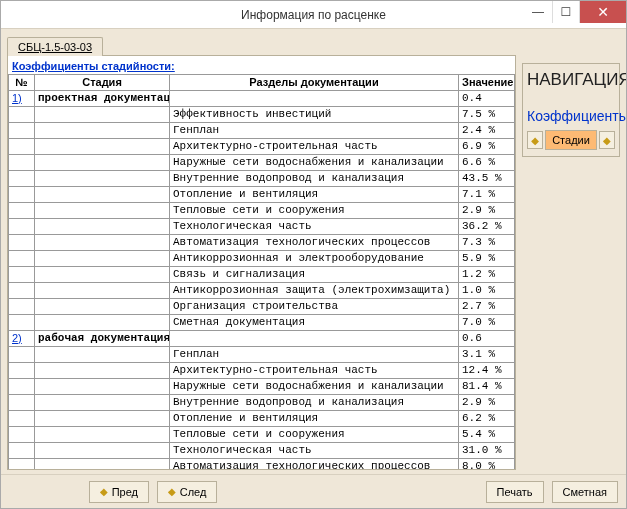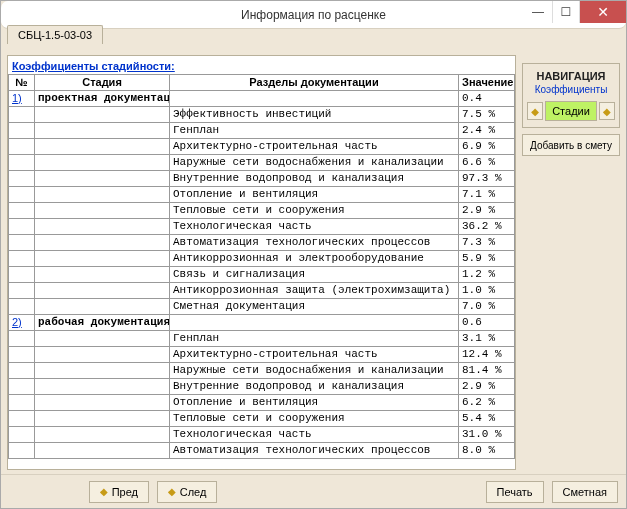--- a/index.html
+++ b/index.html
@@ -1,47 +1,47 @@
 <!DOCTYPE html>
 <html><head>
 <meta charset="utf-8">
 <style>
   * { box-sizing: border-box; }
   html, body { margin:0; padding:0; font-family: "Segoe UI", Tahoma, sans-serif; font-size:11px; background:#fff; }
   .window { width:627px; height:509px; background:#efe7d8; border:1px solid #aaa; box-shadow:2px 2px 6px rgba(0,0,0,.3); position:relative; display:flex; flex-direction:column; }
-  .titlebar { height:28px; background:#fff; display:flex; align-items:center; justify-content:center; position:relative; border-bottom:1px solid #d8d0c0;border-radius:7px; }
+  .titlebar { height:28px; background:#fff; display:flex; align-items:center; justify-content:center; position:relative; border-bottom:1px solid #d8d0c0; }
   .titlebar-text { color:#333; font-size:12px; }
   .titlebar-btns { position:absolute; right:0; top:0; display:flex; height:22px; }
   .tbtn { width:28px; height:22px; display:flex; align-items:center; justify-content:center; font-size:12px; color:#444; cursor:pointer; }
   .tbtn.close { background:#c8504f; color:#fff; width:46px; font-size:14px; }
   .tbtn.max { border-left:1px solid #ddd; border-right:1px solid #ddd; }
-  .tab-row { height:26px; background:#efe7d8; padding:4px 6px 12px 6px; display:flex; align-items:flex-end; }
+  .tab-row { height:26px; background:#efe7d8; padding:4px 6px 0 6px; display:flex; align-items:flex-end;text-decoration:underline; }
   .tab { background:#efe7d8; border:1px solid #b8b09a; border-bottom:none; padding:3px 10px; font-size:11px; border-radius:2px 2px 0 0; position:relative; top:1px; }
   .content-row { flex:1; display:flex; overflow:hidden; padding:0 6px 4px 6px; gap:6px; }
   .main-panel { flex:1; background:#fff; border:1px solid #b8b09a; display:flex; flex-direction:column; overflow:hidden; }
   .link-hdr { color:#0033cc; text-decoration:underline; font-weight:bold; font-size:11px; padding:4px 4px 2px 4px; cursor:pointer; }
   .table-wrap { flex:1; overflow:auto; }
   table.grid { width:100%; border-collapse:collapse; table-layout:fixed; }
   table.grid th, table.grid td { border:1px solid #999; padding:1px 3px; font-size:11px; height:15px; line-height:13px; vertical-align:middle; overflow:hidden; white-space:nowrap; text-overflow:clip; }
   table.grid th { font-weight:bold; text-align:center; background:#fff; }
   .col-no { width:26px; }
   .col-stage { width:135px; }
   .col-val { width:56px; }
   .no-link { color:#0033cc; text-decoration:underline; cursor:pointer; }
   .stage-bold { font-weight:bold; font-family:"Courier New",monospace; }
   td.section { font-family:"Courier New",monospace; font-size:11px; }
   td.val { font-family:"Courier New",monospace; }
   td.val-bold { font-weight:normal; }
   .side-panel { width:98px; display:flex; flex-direction:column; gap:6px; padding-top:8px; }
   .nav-box { background:#efe7d8; border:1px solid #b8b09a; padding:6px 4px; text-align:center; }
-  .nav-title { font-size:11px; margin-bottom:2px; color:#222;font-weight:bold; }
-  .nav-link { color:#0033cc; font-size:10px; cursor:pointer; display:block; margin-bottom:6px; }
+  .nav-title { font-size:17px; margin-bottom:18px; color:#222; }
+  .nav-link { color:#0033cc; font-size:14px; cursor:pointer; display:block; margin-bottom:6px; }
   .nav-btn-row { display:flex; align-items:center; justify-content:center; gap:2px; }
   .mini-btn { width:16px; height:18px; border:1px solid #b8b09a; background:#f5efe0; display:flex; align-items:center; justify-content:center; font-size:10px; color:#c79b16; cursor:pointer; }
-  .stage-btn { height:20px; border:1px solid #b8b09a; background:#bef264; padding:0 6px; font-size:11px; cursor:pointer; }
+  .stage-btn { height:20px; border:1px solid #b8b09a; background:#fdba74; padding:0 6px; font-size:11px; cursor:pointer; }
   .add-btn { height:22px; border:1px solid #b8b09a; background:#f5efe0; font-size:10px; cursor:pointer; }
   .bottom-bar { height:34px; display:flex; align-items:center; padding:0 8px; gap:8px; background:#efe7d8; border-top:1px solid #d8d0c0; }
   .nav-btns { display:flex; gap:8px; margin-left:80px; }
   .btn { height:22px; border:1px solid #b8b09a; background:#f5efe0; padding:0 10px; font-size:11px; cursor:pointer; display:flex; align-items:center; gap:4px; }
   .diamond { color:#c79b16; font-size:10px; }
   .spacer { flex:1; }
 </style>
 </head>
 <body>
 
@@ -108,21 +108,21 @@
               <tr>
                 <td></td>
                 <td></td>
                 <td class="section">Наружные сети водоснабжения и канализации</td>
                 <td class="val">6.6 %</td>
               </tr>
               <tr>
                 <td></td>
                 <td></td>
                 <td class="section">Внутренние водопровод и канализация</td>
-                <td class="val">97.3 %</td>
+                <td class="val">43.5 %</td>
               </tr>
               <tr>
                 <td></td>
                 <td></td>
                 <td class="section">Отопление и вентиляция</td>
                 <td class="val">7.1 %</td>
               </tr>
               <tr>
                 <td></td>
                 <td></td>
@@ -151,20 +151,26 @@
                 <td></td>
                 <td></td>
                 <td class="section">Связь и сигнализация</td>
                 <td class="val">1.2 %</td>
               </tr>
               <tr>
                 <td></td>
                 <td></td>
                 <td class="section">Антикоррозионная защита (электрохимзащита)</td>
                 <td class="val">1.0 %</td>
+              </tr>
+              <tr>
+                <td></td>
+                <td></td>
+                <td class="section">Организация строительства</td>
+                <td class="val">2.7 %</td>
               </tr>
               <tr>
                 <td></td>
                 <td></td>
                 <td class="section">Сметная документация</td>
                 <td class="val">7.0 %</td>
               </tr>
               <tr>
                 <td><span class="no-link">2)</span></td>
                 <td class="stage-bold">рабочая документация</td>
@@ -231,21 +237,20 @@
         <div class="nav-btn-row">
           <div class="mini-btn">
               <span class="diamond">◆</span>
             </div>
           <button class="stage-btn">Стадии</button>
           <div class="mini-btn">
               <span class="diamond">◆</span>
             </div>
         </div>
       </div>
-      <button class="add-btn">Добавить в смету</button>
     </div>
 
   </div>
 
   <div class="bottom-bar">
     <div class="nav-btns">
       <button class="btn">
           <span class="diamond">◆</span>
           <span>Пред</span>
         </button>

